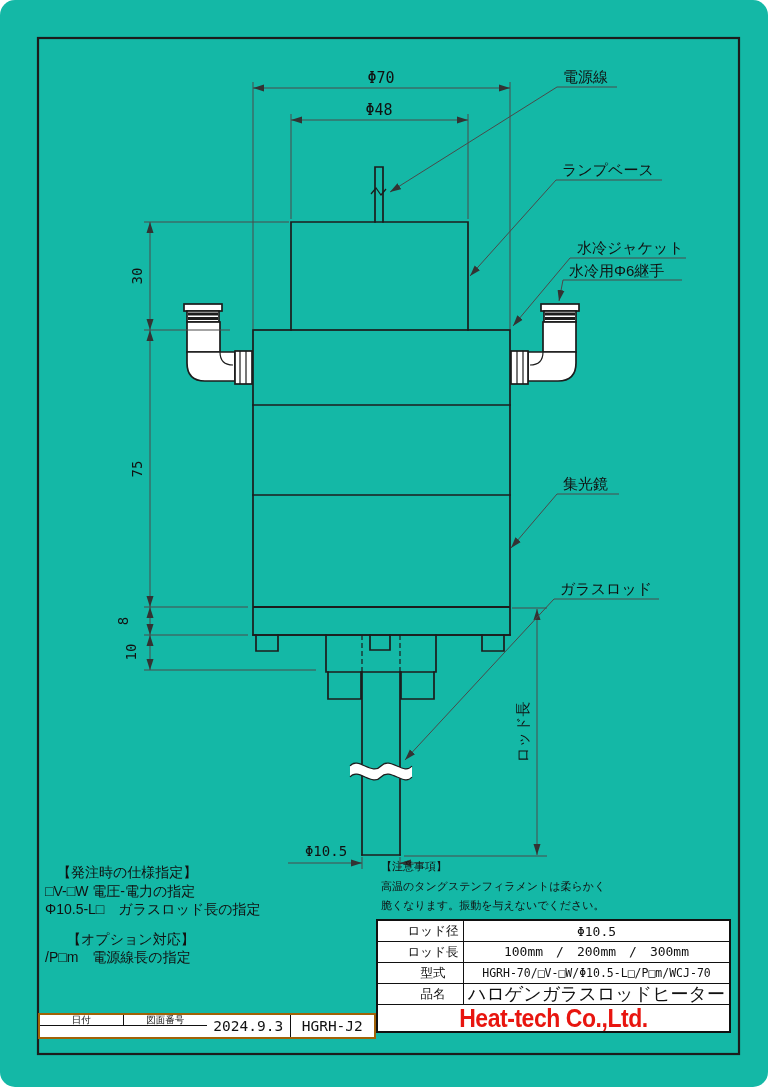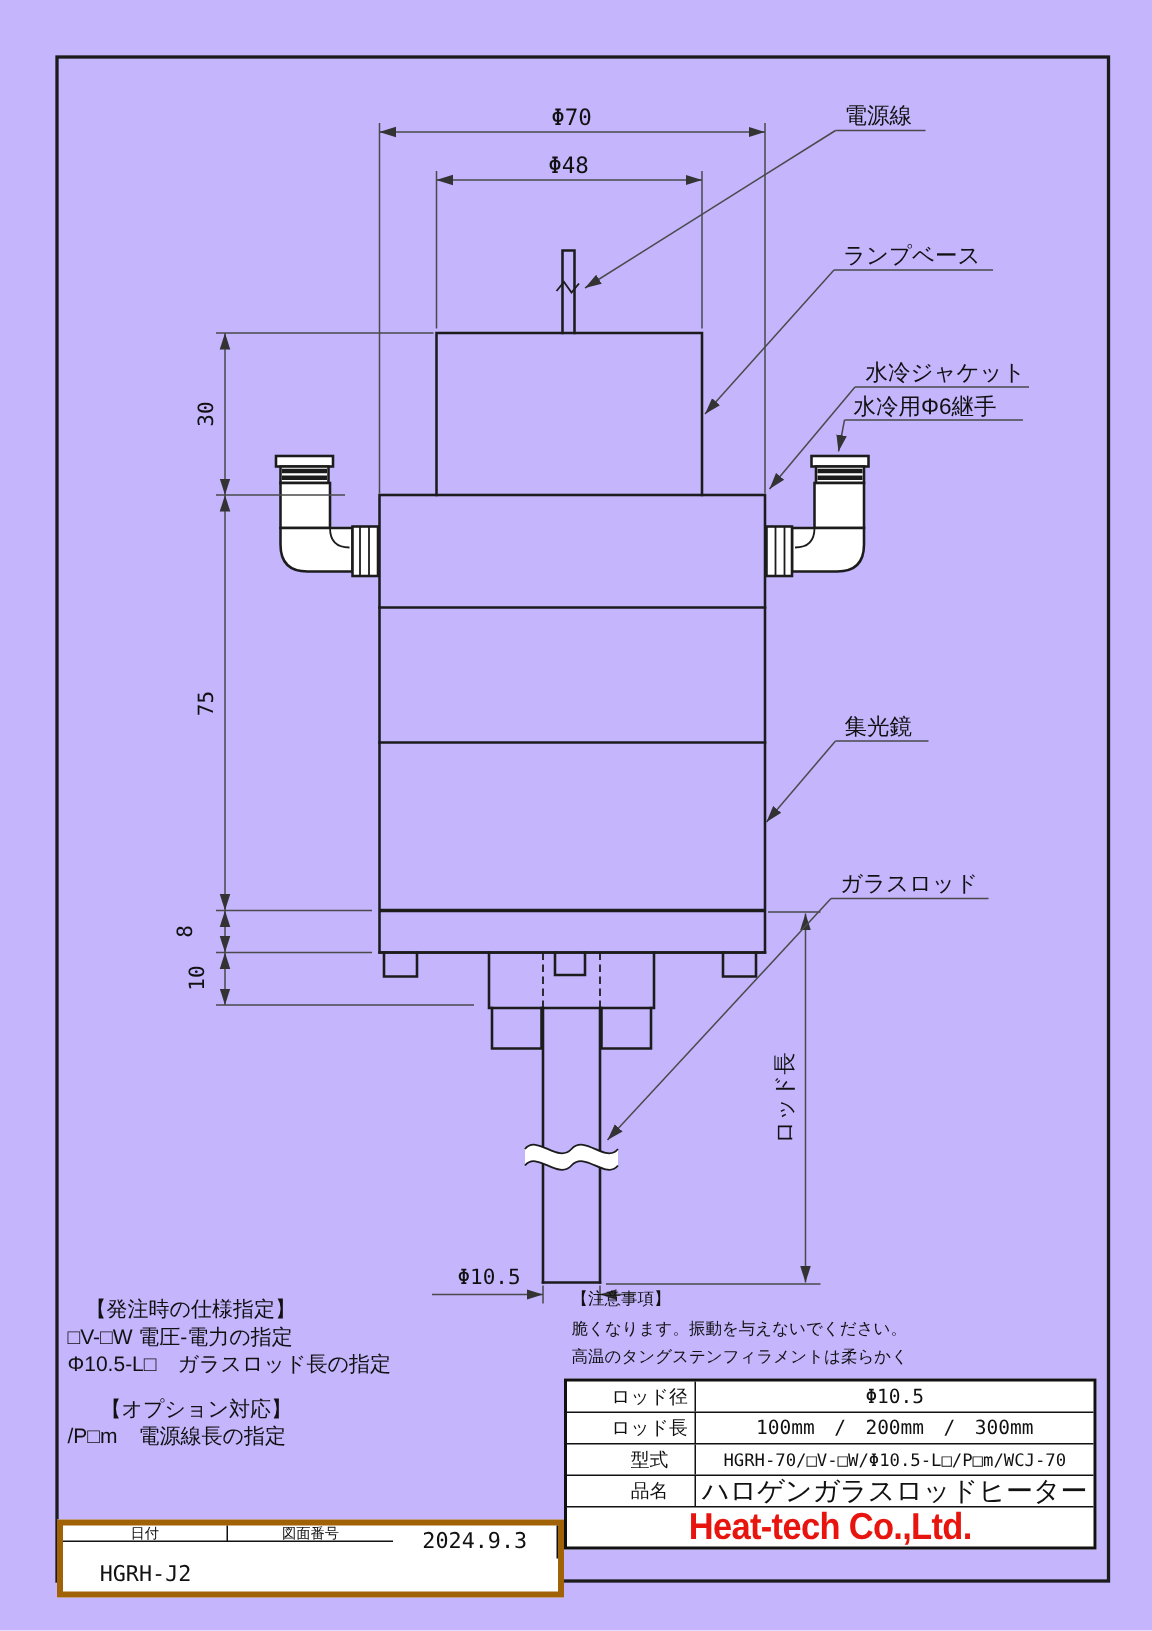--- a/index.html
+++ b/index.html
@@ -1,17 +1,17 @@
 <!DOCTYPE html>
 <html><head>
 <meta charset="utf-8">
 <style>
   html,body{margin:0;padding:0;background:#fff;}
-  .page{position:relative;width:768px;height:1087px;background:#c4b5fd;overflow:hidden;
-        font-family:"Liberation Sans","DejaVu Sans",sans-serif;color:#111;}
+  .page{position:relative;width:768px;height:1087px;background:#14b8a6;overflow:hidden;
+        font-family:"Liberation Sans","DejaVu Sans",sans-serif;color:#111;border-radius:15px;}
   svg{position:absolute;left:0;top:0;}
 
   
   .obj{stroke:#1c1c1c;stroke-width:1.7;fill:none;stroke-linecap:square;}
   .objf{stroke:#1c1c1c;stroke-width:1.7;fill:#fff;stroke-linecap:square;}
   .obj2{stroke:#1c1c1c;stroke-width:1.2;fill:none;}
   .heavy{stroke:#1c1c1c;stroke-width:2.2;fill:none;}
   .thin{stroke:#4a4a4a;stroke-width:1;fill:none;}
   .dash{stroke:#1c1c1c;stroke-width:1.2;fill:none;stroke-dasharray:5 3;}
   .dark{fill:#1c1c1c;stroke:none;}
@@ -36,22 +36,22 @@
   .st-value{flex:1;display:flex;align-items:center;justify-content:center;
             font-family:"DejaVu Sans Mono","Liberation Mono",monospace;font-size:13px;}
   .st-value.jp{font-family:"Liberation Sans","DejaVu Sans",sans-serif;font-size:18px;}
   .st-value.tight{font-size:11.5px;}
   .st-logo{height:26px;display:flex;align-items:center;justify-content:center;}
   .logo-text{color:#e8150f;font-weight:bold;font-size:25px;letter-spacing:-0.5px;
              transform:scaleX(0.92);white-space:nowrap;
              font-family:"Liberation Sans","DejaVu Sans",sans-serif;}
 
   
-  .title-block{position:absolute;left:38px;top:1013px;width:338px;border:4px solid #a16207;background:#fff;
-               display:grid;grid-template-columns:1fr 1fr 1fr;box-sizing:border-box;}
+  .title-block{position:absolute;left:38px;top:1013px;width:338px;border:2px solid #a16207;background:#fff;
+               display:grid;grid-template-columns:1fr 1fr 1fr 1fr;box-sizing:border-box;}
   .tb-h{height:11px;font-size:9.5px;display:flex;align-items:center;justify-content:center;
         border-bottom:1.2px solid #111;box-sizing:border-box;}
   .tb-v{height:22px;font-size:14.5px;display:flex;align-items:center;justify-content:center;
         font-family:"DejaVu Sans Mono","Liberation Mono",monospace;}
   .tb-l{border-right:1.5px solid #111;}
 </style>
 </head>
 <body>
 
 <div class="page">
@@ -221,22 +221,22 @@
   <div class="ind1">【発注時の仕様指定】</div>
   <div>□V-□W 電圧-電力の指定</div>
   <div>Φ10.5-L□　ガラスロッド長の指定</div>
   <div class="gap"></div>
   <div class="ind2">【オプション対応】</div>
   <div>/P□m　電源線長の指定</div>
 </div>
 
 <div class="caution-note">
   <div>【注意事項】</div>
+  <div>高温のタングステンフィラメントは柔らかく</div>
   <div>脆くなります。振動を与えないでください。</div>
-  <div>高温のタングステンフィラメントは柔らかく</div>
 </div>
 
 <div class="spec-table">
   <div class="st-row">
     <div class="st-label">ロッド径</div>
     <div class="st-value">Φ10.5</div>
   </div>
   <div class="st-row">
     <div class="st-label">ロッド長</div>
     <div class="st-value">100mm　/　200mm　/　300mm</div>

